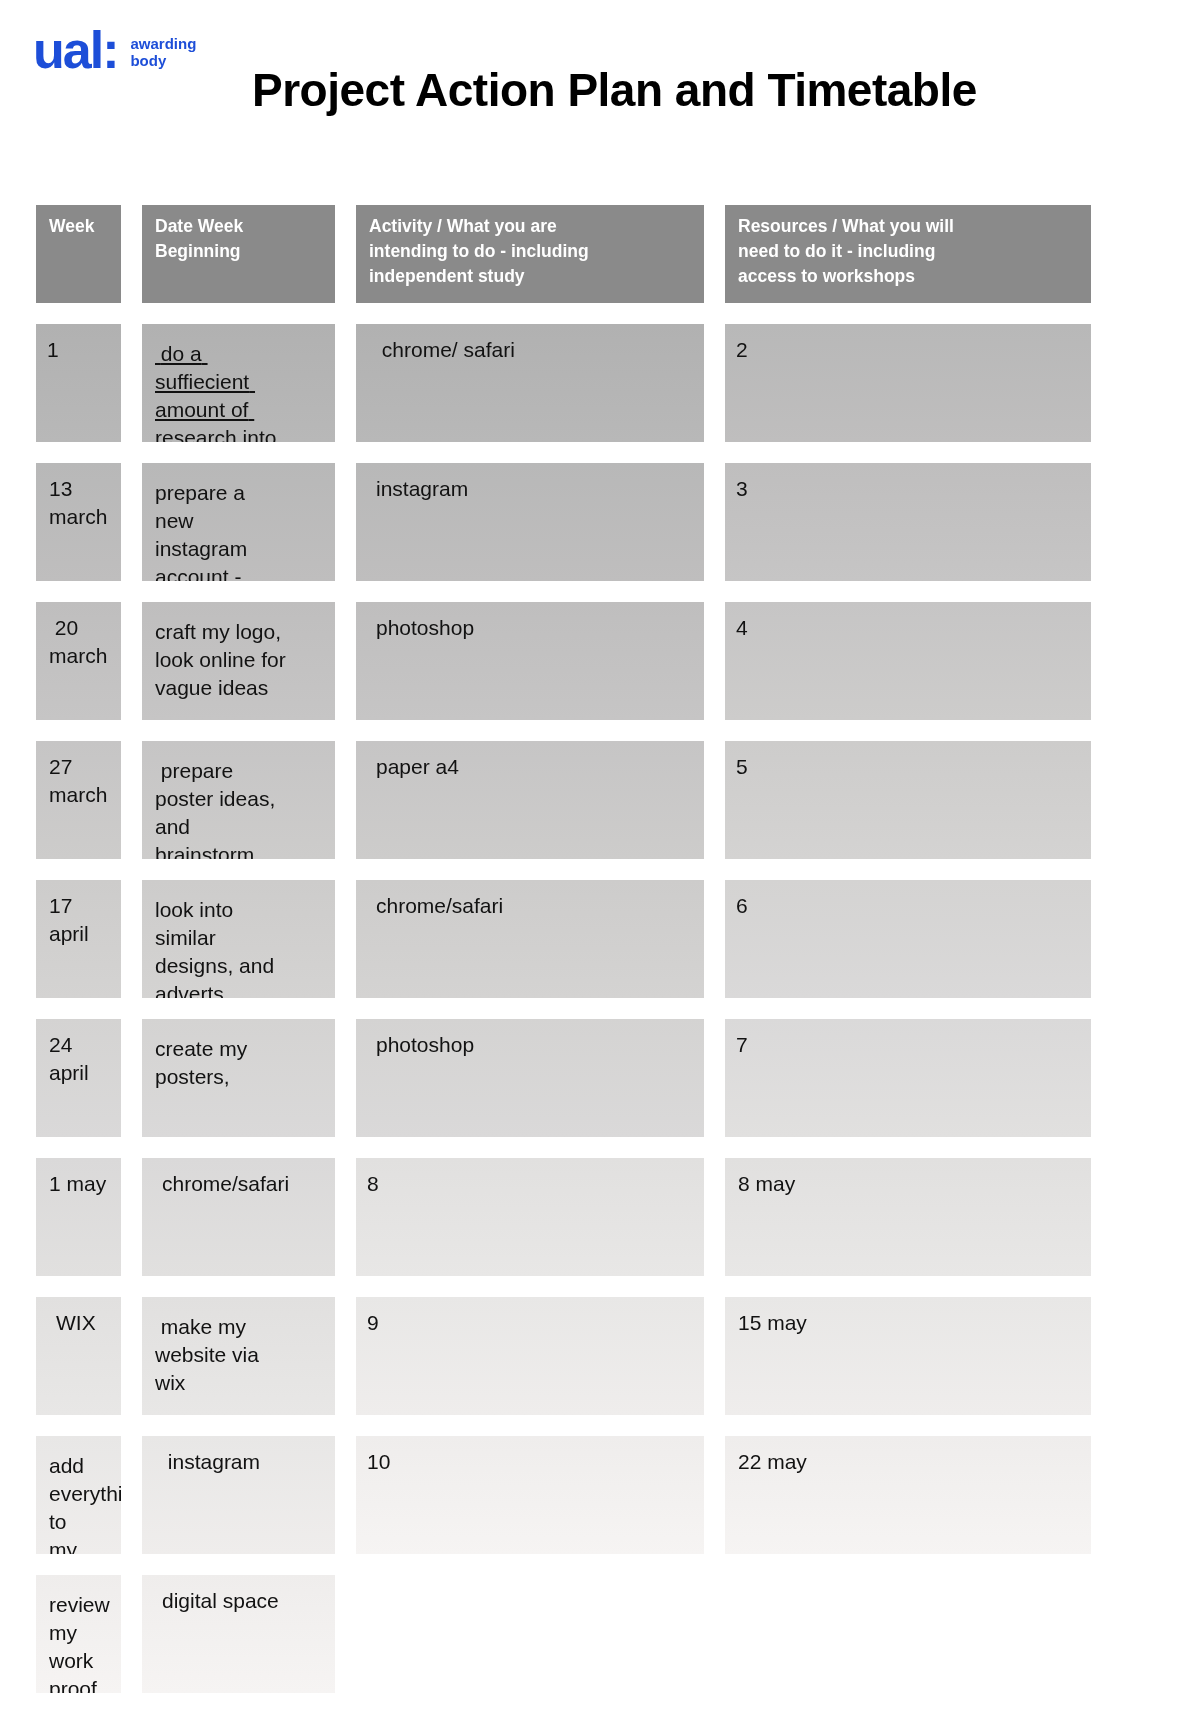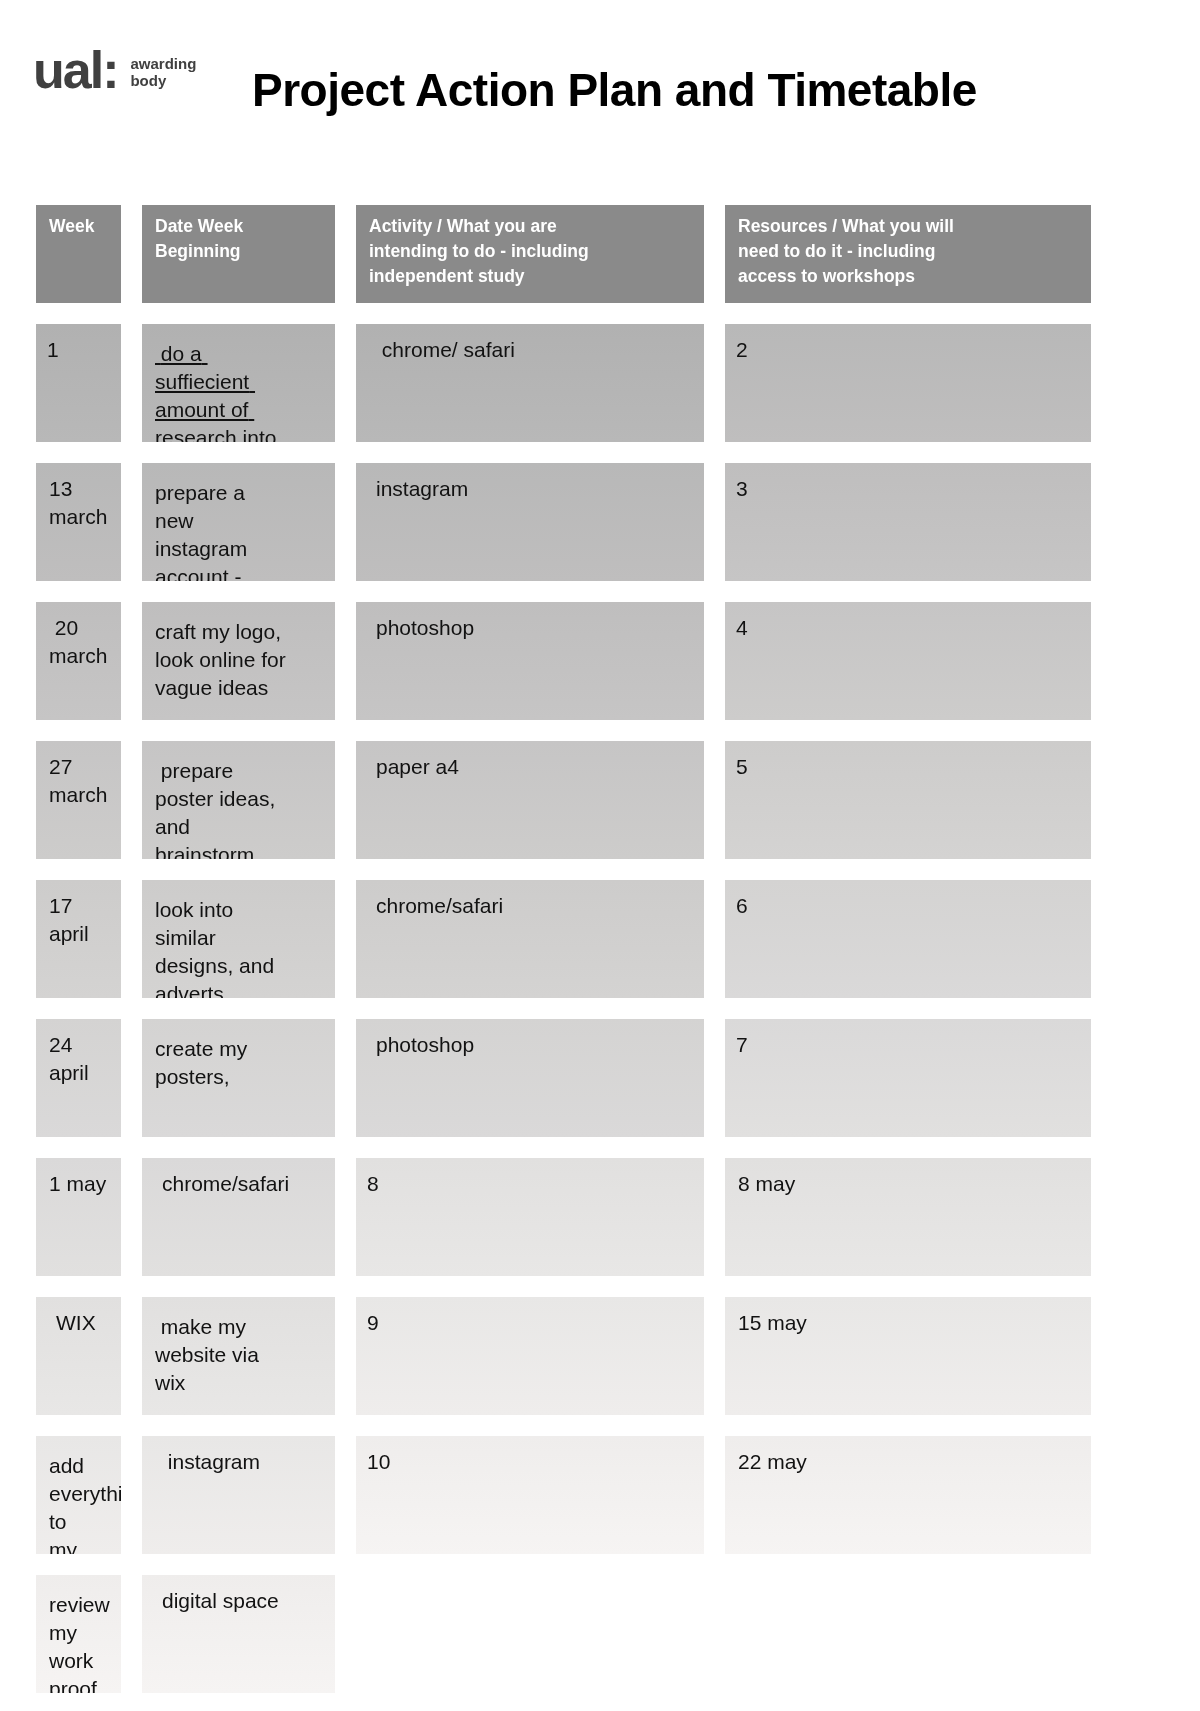--- a/index.html
+++ b/index.html
@@ -15,22 +15,21 @@
     background: #ffffff;
     overflow: hidden;
   }
   
   .logo {
     position: absolute;
     left: 33px;
     top: 26px;
     display: flex;
     align-items: flex-start;
-    color: #404040;
-    margin-top: 20px;
+    color: #1d4ed8;
   }
   .brand {
     font-size: 52px;
     font-weight: bold;
     line-height: 0.95;
     letter-spacing: -2px;
   }
   .tagline {
     margin-left: 13px;
     padding-top: 10px;

